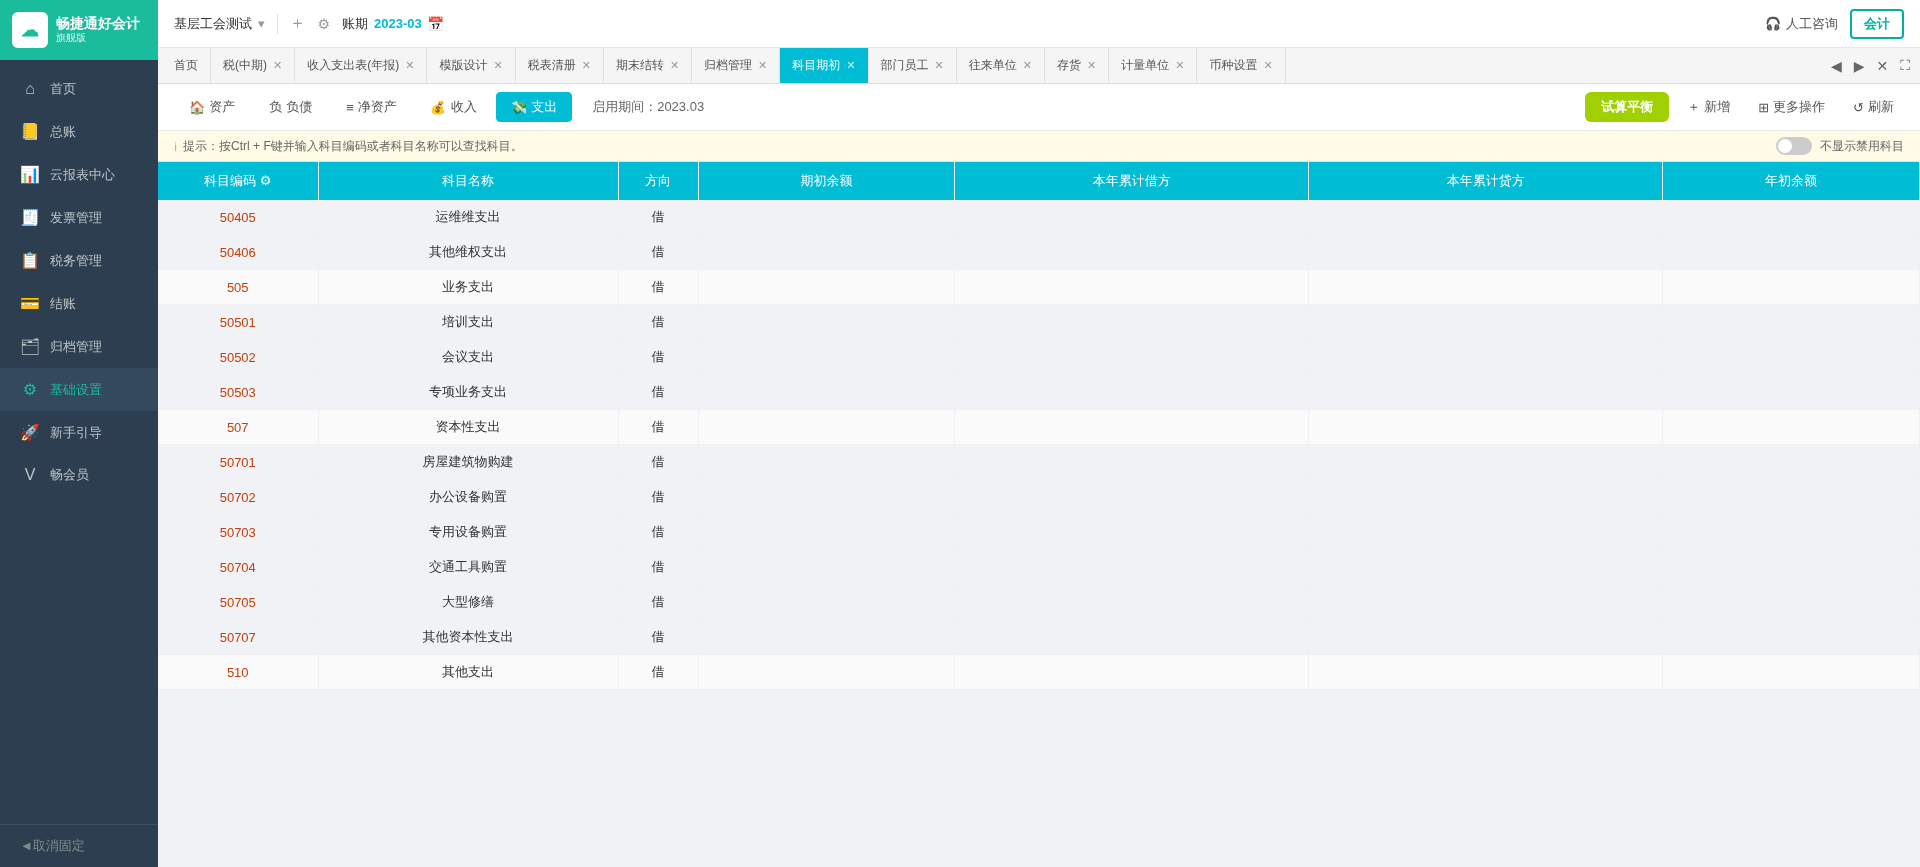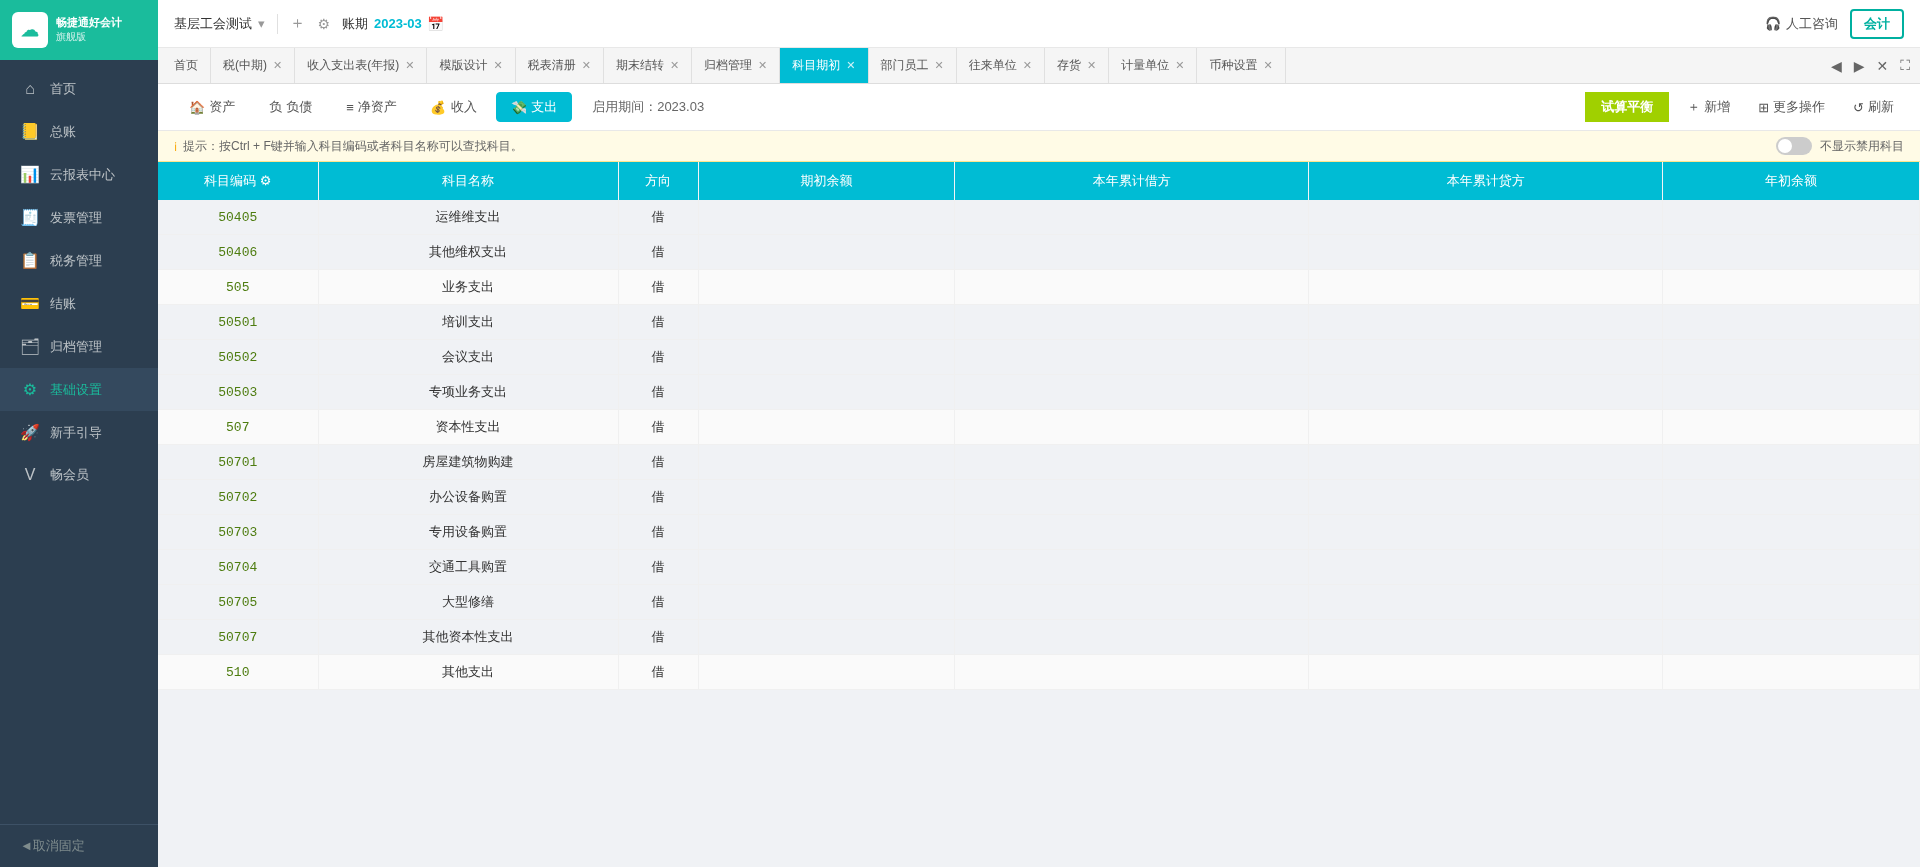--- a/index.html
+++ b/index.html
@@ -27,21 +27,21 @@
       height: 36px;
       background: white;
       border-radius: 6px;
       display: flex;
       align-items: center;
       justify-content: center;
       font-size: 18px;
       color: #1abc9c;
       font-weight: bold;
     }
-    .logo-text { color: white; font-size: 11px; font-weight: bold; line-height: 1.2; }
+    .logo-text { color: white; font-size: 14px; font-weight: bold; line-height: 1.2; }
     .logo-sub { color: rgba(255,255,255,0.8); font-size: 10px; }
     .sidebar-nav { flex: 1; padding: 8px 0; overflow-y: auto; }
     .nav-item {
       display: flex;
       align-items: center;
       gap: 10px;
       padding: 12px 20px;
       color: #bdc3c7;
       cursor: pointer;
       transition: background 0.2s;
@@ -155,21 +155,21 @@
     }
     .subtab.active { background: #00bcd4; color: white; border-color: #00bcd4; }
     .subtab .subtab-icon { font-size: 13px; }
     .subtab-period { margin-left: 16px; color: #666; font-size: 13px; }
     .subtab-right { margin-left: auto; display: flex; align-items: center; gap: 8px; }
     .btn-balance {
       background: #a0d000;
       color: white;
       border: none;
       padding: 6px 16px;
-      border-radius: 0;
+      border-radius: 6px;
       cursor: pointer;
       font-size: 13px;
       font-weight: bold;
     }
     .btn-add {
       display: flex; align-items: center; gap: 4px;
       color: #555; font-size: 13px; cursor: pointer;
       padding: 6px 10px;
     }
     .btn-more {
@@ -240,21 +240,21 @@
     }
     tbody tr.parent-row { background: #fafafa; }
     tbody td {
       padding: 8px 12px;
       font-size: 13px;
       color: #333;
       text-align: center;
       border-right: 1px solid #f0f0f0;
     }
     tbody td.name-col { text-align: center; }
-    tbody td.code-col { color: #4d7c0f; font-family: Liberation Mono, monospace; }
+    tbody td.code-col { color: #c2410c; }
 
     
     .table-wrapper::-webkit-scrollbar { width: 8px; }
     .table-wrapper::-webkit-scrollbar-track { background: #f1f1f1; }
     .table-wrapper::-webkit-scrollbar-thumb { background: #ccc; border-radius: 4px; }
   </style>
 </head>
 <body>
 
 <div class="sidebar">

